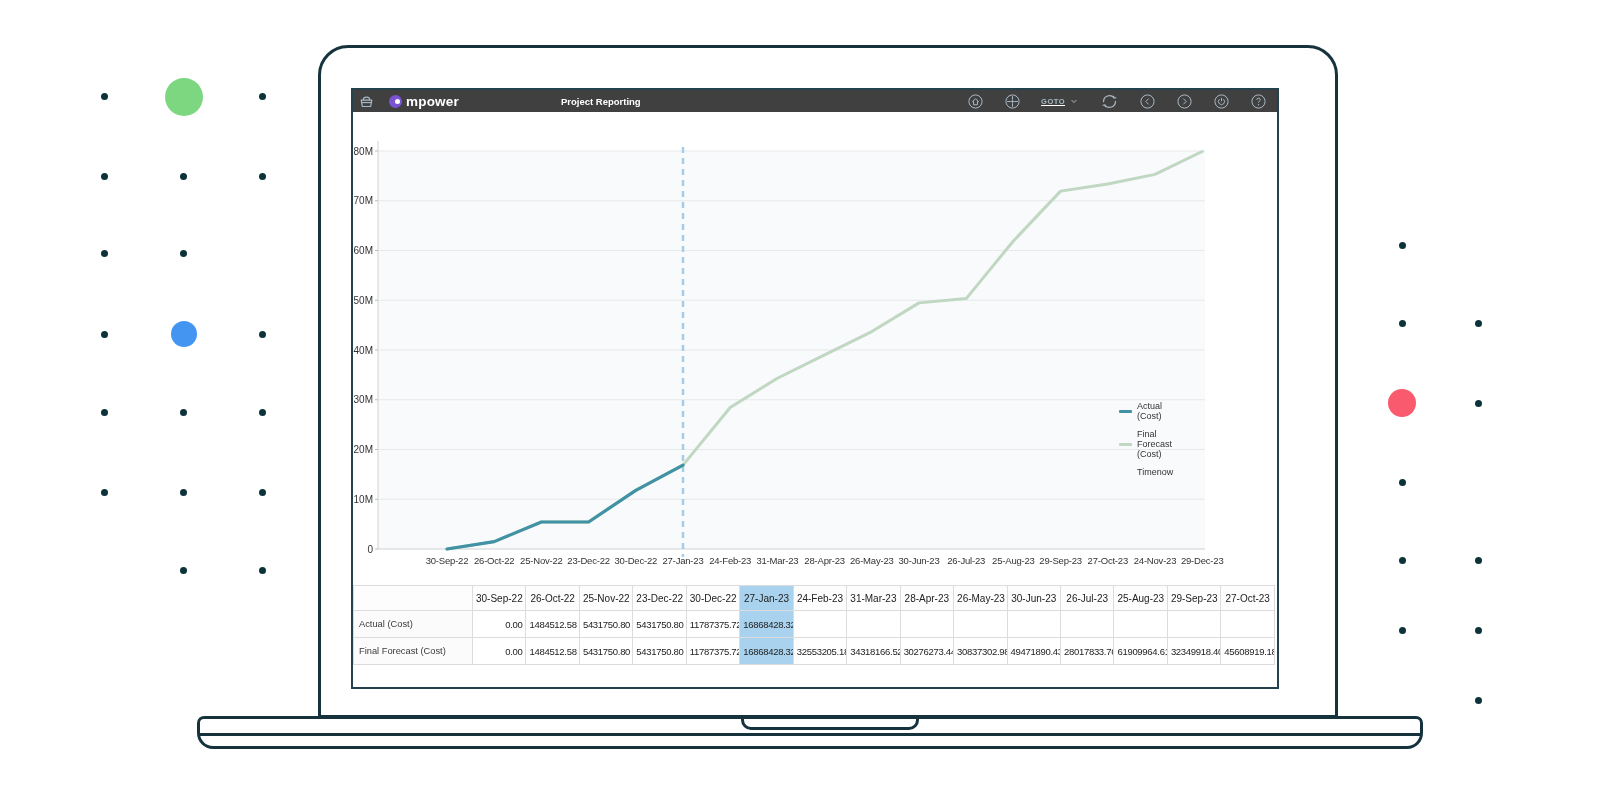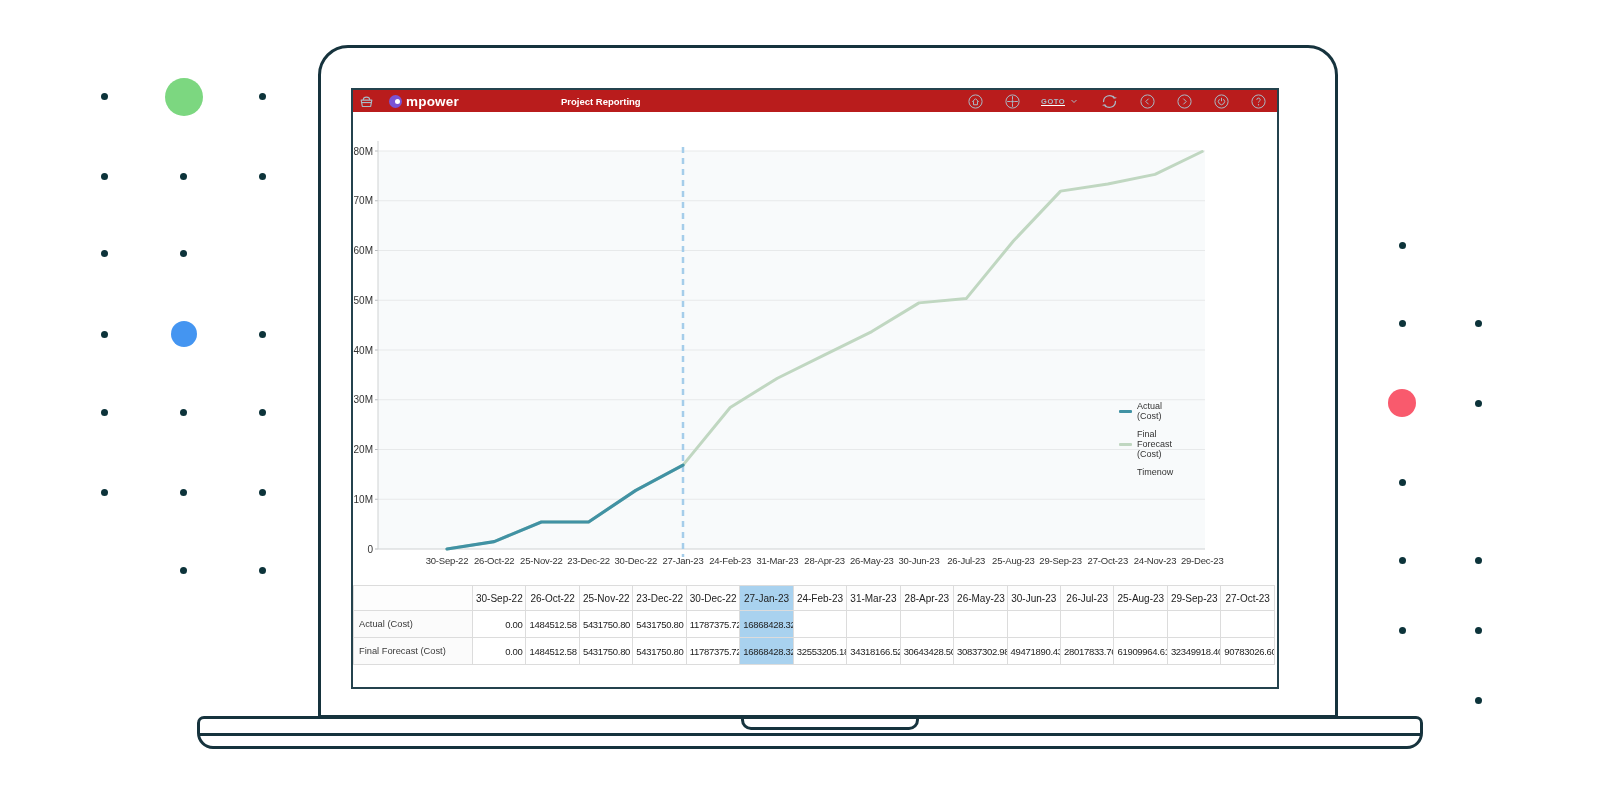--- a/index.html
+++ b/index.html
@@ -90,21 +90,21 @@
   </div>
 
 <div class="laptop-screen"></div>
 <div class="laptop-base">
   <div class="laptop-base-divider"></div>
 </div>
 <div class="laptop-notch"></div>
 
 <div class="app">
 
-  <div class="navbar" style="background: #b91c1c; justify-content: center;">
+  <div class="navbar" style="background: #404040; justify-content: center;">
     <span class="nv-icon basket-wrap">
       <svg width="17" height="17" viewBox="0 0 24 24" fill="none" stroke="currentColor" stroke-width="1.6" stroke-linejoin="round">
         <path d="M7.5 10 C7.5 4.5 16.5 4.5 16.5 10"></path>
         <path d="M4.5 10 h15 l-1.6 9 h-11.8 z"></path>
         <path d="M4.5 13.5 h15"></path>
       </svg>
     </span>
     <div class="logo">
       <span class="logo-mark" style="background: rgb(122, 84, 212);"></span>
       <span class="logo-text">mpower</span>
@@ -298,23 +298,23 @@
         <tr>
           <td class="rowlabel">Final Forecast (Cost)</td>
           <td>0.00</td>
           <td>1484512.58</td>
           <td>5431750.80</td>
           <td>5431750.80</td>
           <td>11787375.72</td>
           <td style="background: rgb(169, 210, 239);">16868428.32</td>
           <td>32553205.18</td>
           <td>34318166.52</td>
-          <td>30643428.50</td>
+          <td>30276273.44</td>
           <td>30837302.98</td>
           <td>49471890.43</td>
           <td>28017833.76</td>
           <td>61909964.61</td>
           <td>32349918.40</td>
-          <td>90783026.60</td>
+          <td>45608919.18</td>
         </tr>
       </tbody>
   </table>
 </div>
 
 </body></html>

